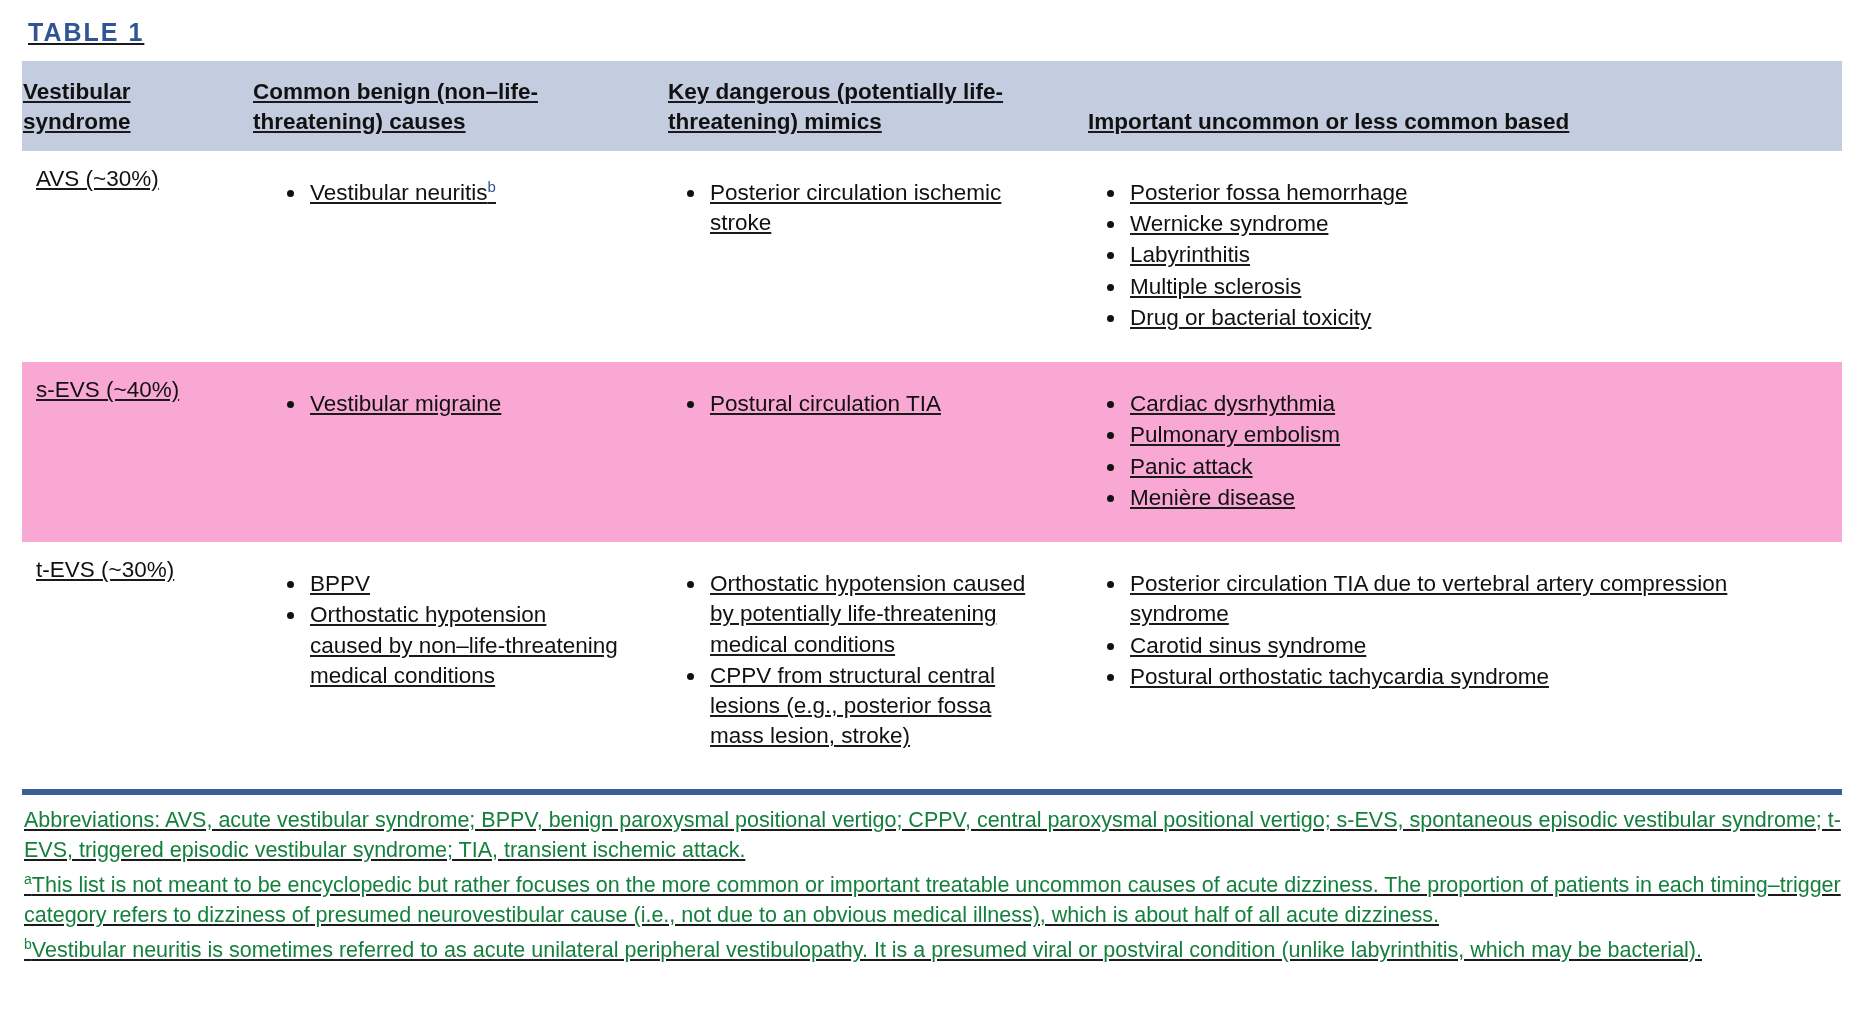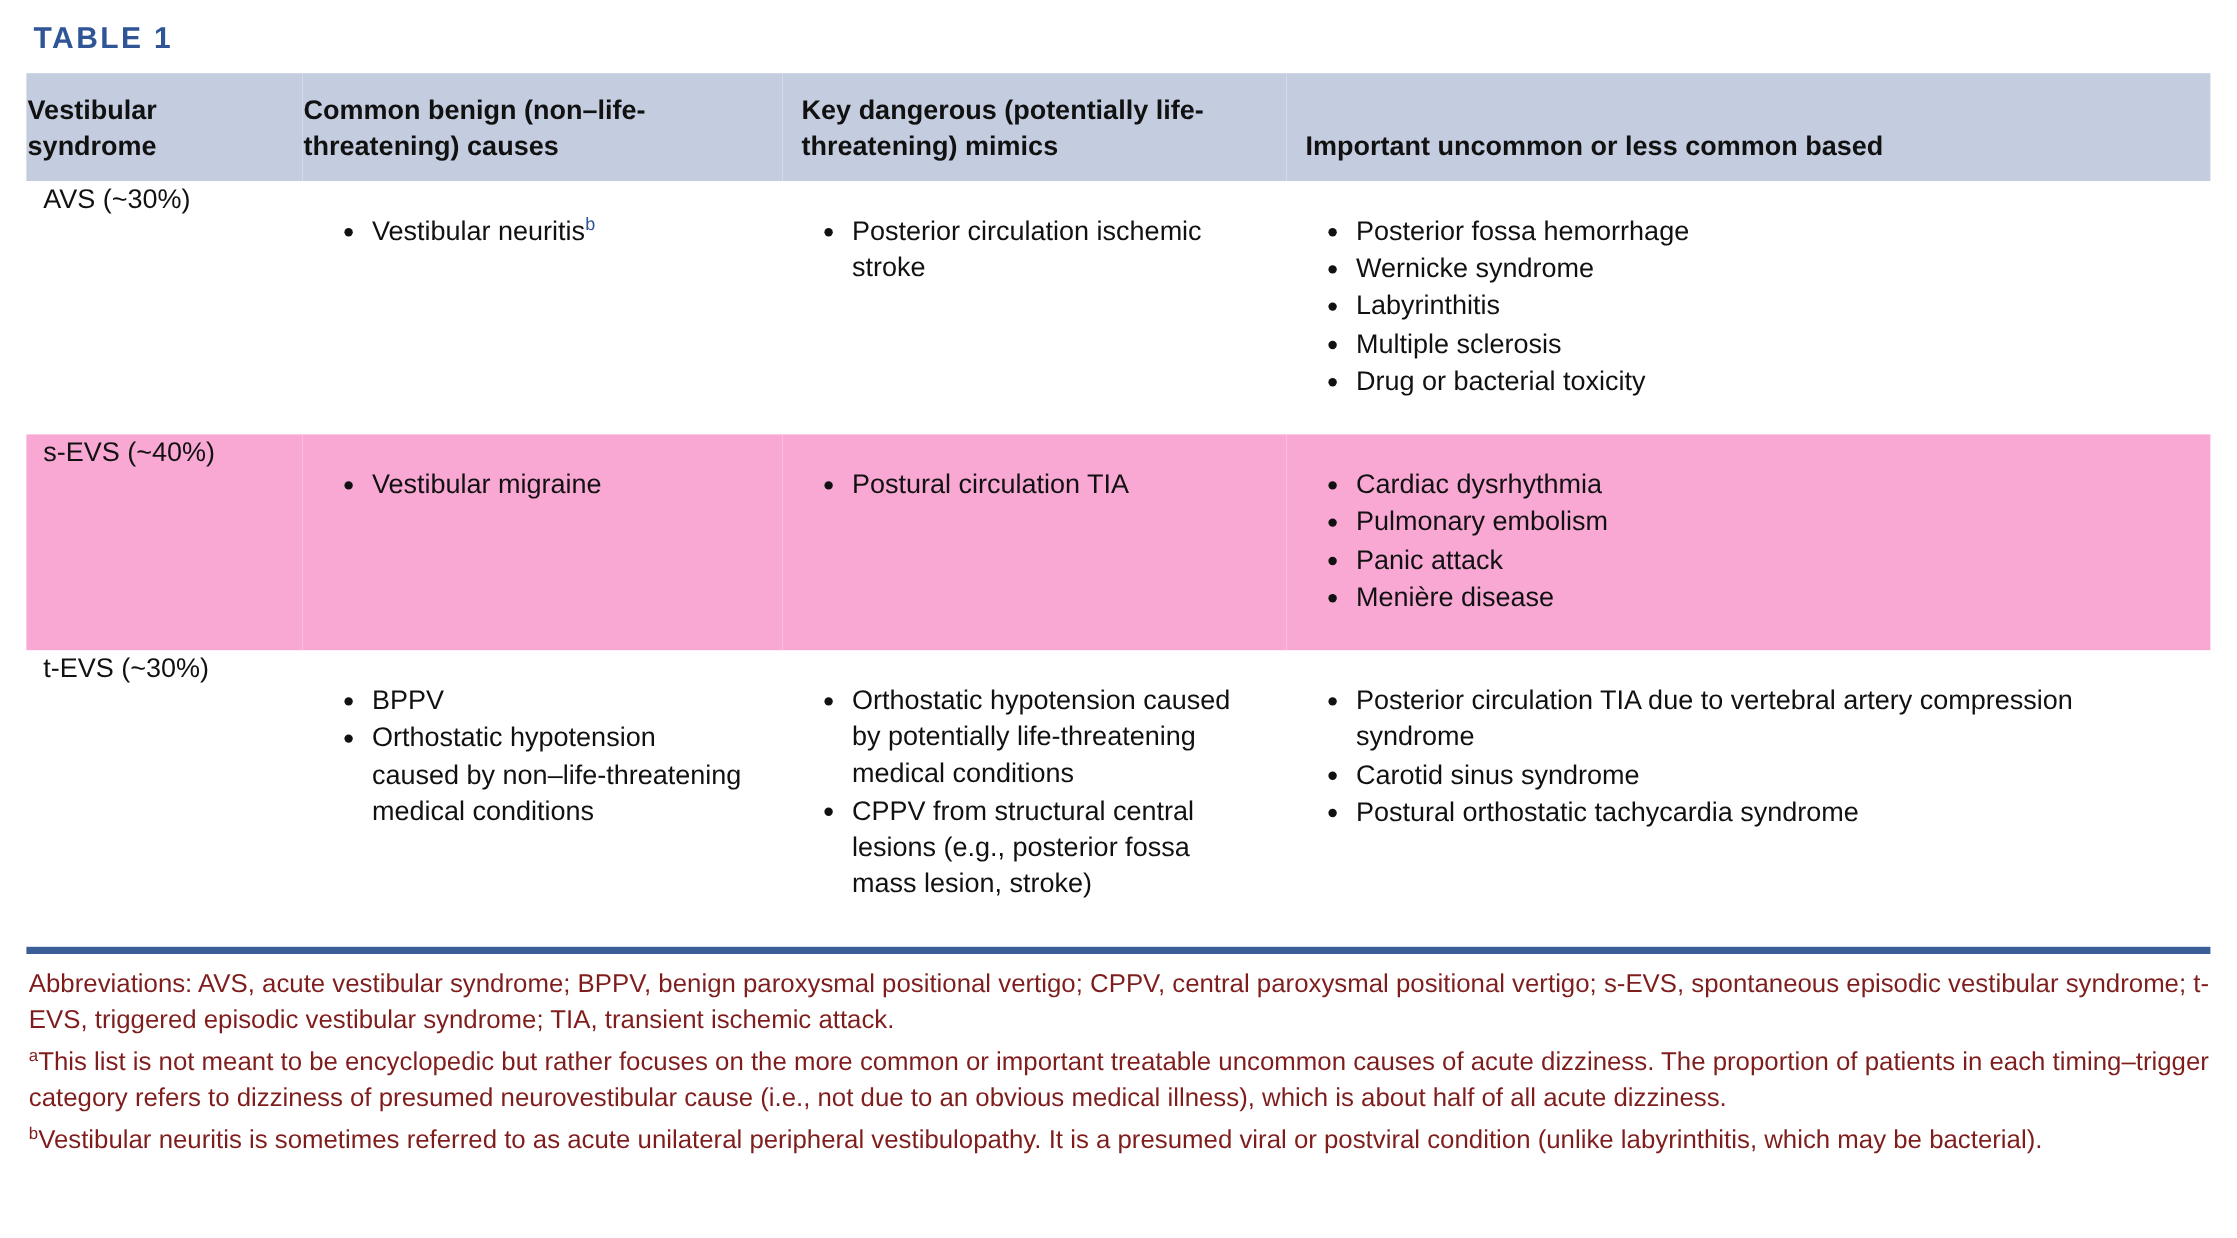--- a/index.html
+++ b/index.html
@@ -14,20 +14,21 @@
     color: #1a1a1a;
     -webkit-font-smoothing: antialiased;
   }
 
   .page {
     position: relative;
     width: 1864px;
     height: 876px;
     box-sizing: border-box;
     padding: 10px 22px 0 22px;
+    text-decoration: underline;
   }
 
   
   .title-row {
     display: flex;
     align-items: baseline;
     padding: 8px 0 14px 6px;
     white-space: nowrap;
   }
   .title-label {
@@ -81,21 +82,21 @@
     font-size: 22.5px;
     font-weight: normal;
     color: #111111;
     line-height: 1.345;
     padding: 12px 16px 14px 14px;
     box-sizing: border-box;
   }
   tbody tr.shaded td { background: #f9a8d4; }
   tbody tr.plain  td { background: #ffffff; }
 
-  tbody td.syn { white-space: nowrap; padding-top: 0; }
+  tbody td.syn { white-space: nowrap; padding-top: 13px; }
 
   
   ul.bl {
     list-style: none;
     margin: 15px;
     padding: 0;
   }
   ul.bl li {
     position: relative;
     padding-left: 29px;
@@ -119,21 +120,21 @@
     background: #3a5e95;
     margin: 8px 0 0 0;
   }
 
   
   .notes {
     width: 1822px;
     padding: 10px 0 0 2px;
     font-size: 21.5px;
     line-height: 1.42;
-    color: #7f1d1d;
+    color: #15803d;
   }
   .notes p {
     margin: 0 0 4px 0;
   }
   .note-sup {
     font-size: 14px;
     vertical-align: super;
     line-height: 0;
   }
 </style>

